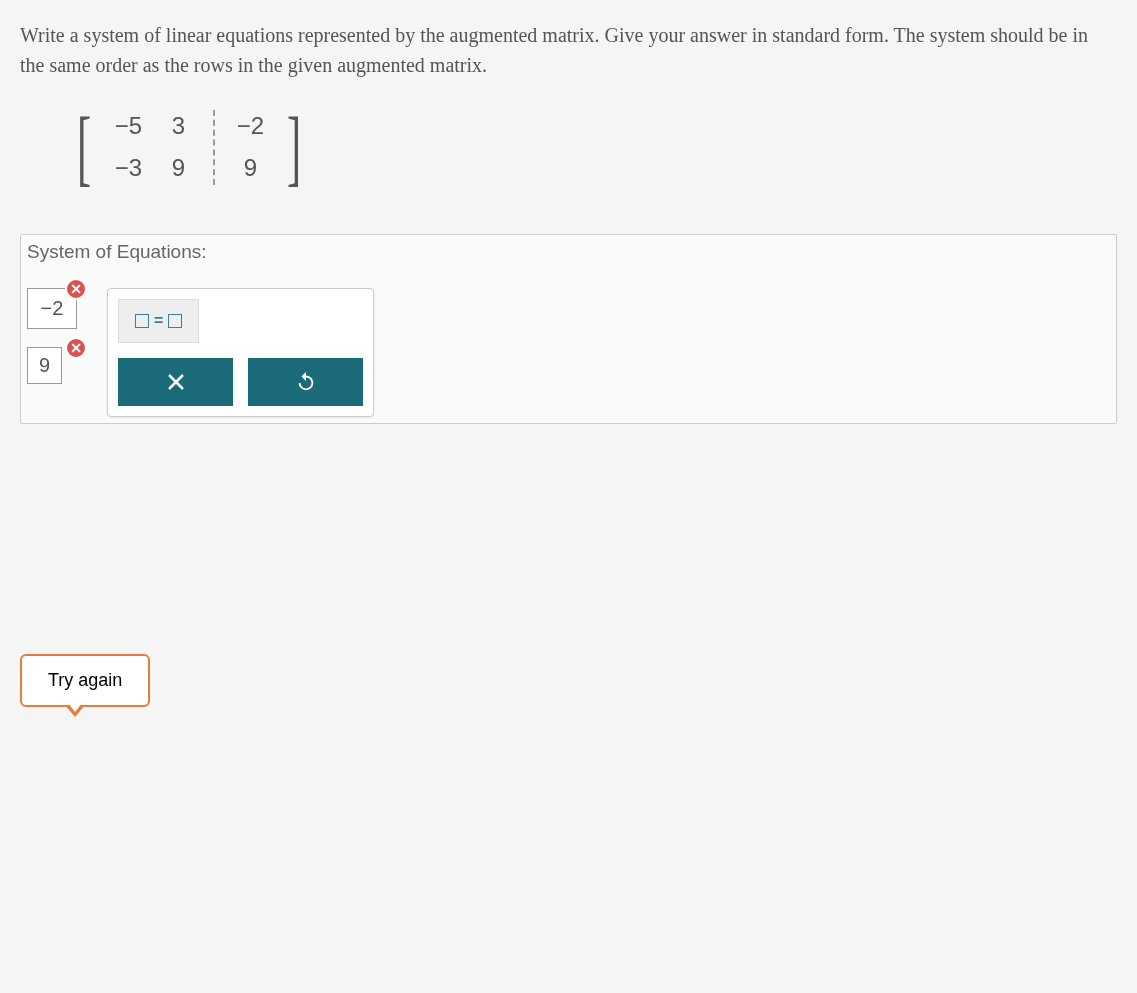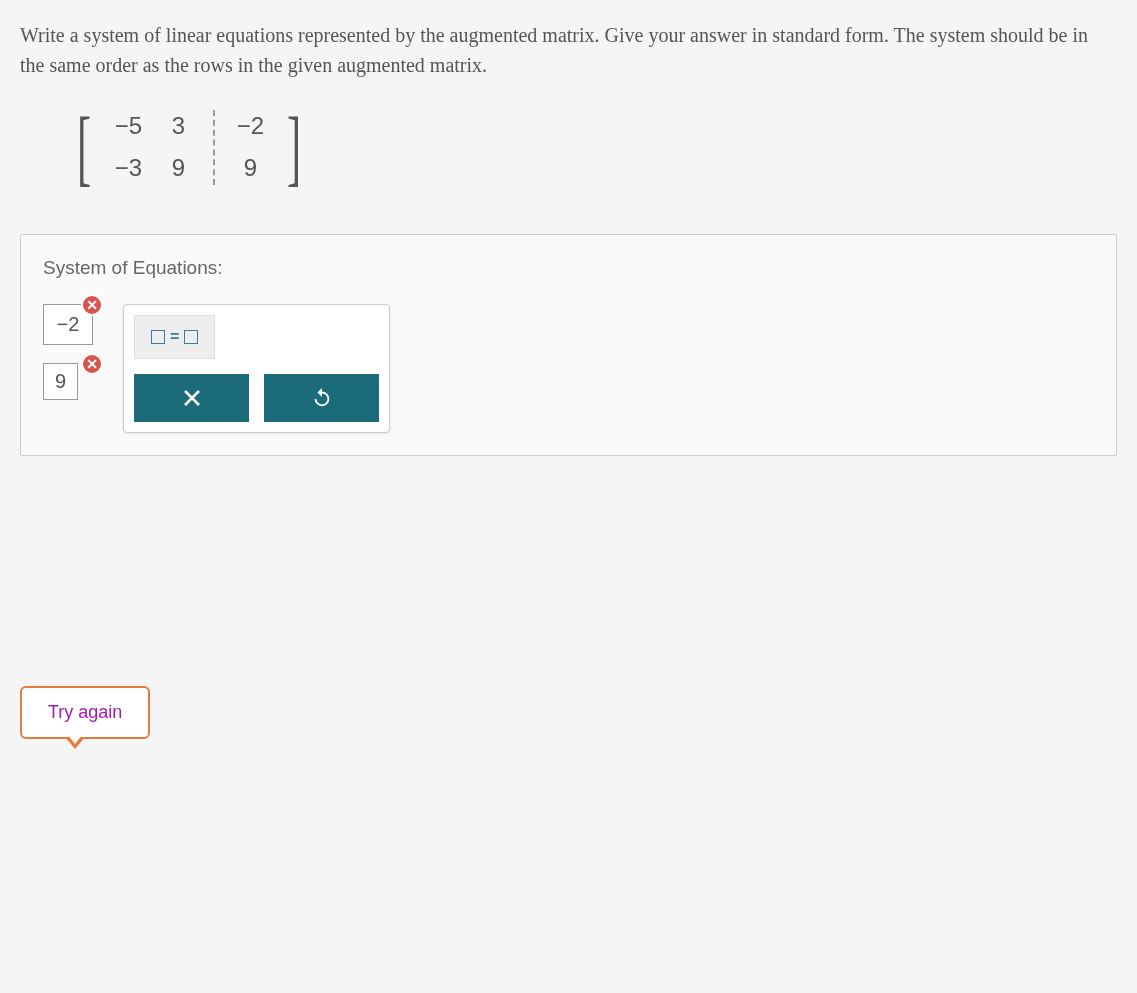--- a/index.html
+++ b/index.html
@@ -60,21 +60,21 @@
     }
     .matrix-divider {
       width: 0;
       height: 75px;
       border-left: 2px dashed #999;
       margin: 0 10px;
     }
     .answer-panel {
       border: 1px solid #ccc;
       background: #fafafa;
-      padding: 22px;
+      padding: 6px;
       margin-top: 10px;
       border-radius: 2px;
     }
     .panel-title {
       font-size: 19px;
       color: #666;
       margin-bottom: 25px;
     }
     .answer-row {
       display: flex;
@@ -166,21 +166,21 @@
       cursor: pointer;
     }
     .try-again-wrap {
       margin-top: 230px;
       display: inline-block;
       position: relative;
     }
     .try-again-btn {
       border: 2px solid #e67b3c;
       background: #fff;
-      color: #a21caf;
+      color: #000000;
       padding: 14px 26px;
       font-size: 18px;
       border-radius: 6px;
       cursor: pointer;
       position: relative;
     }
     .try-again-tail {
       position: absolute;
       bottom: -10px;
       left: 45px;

